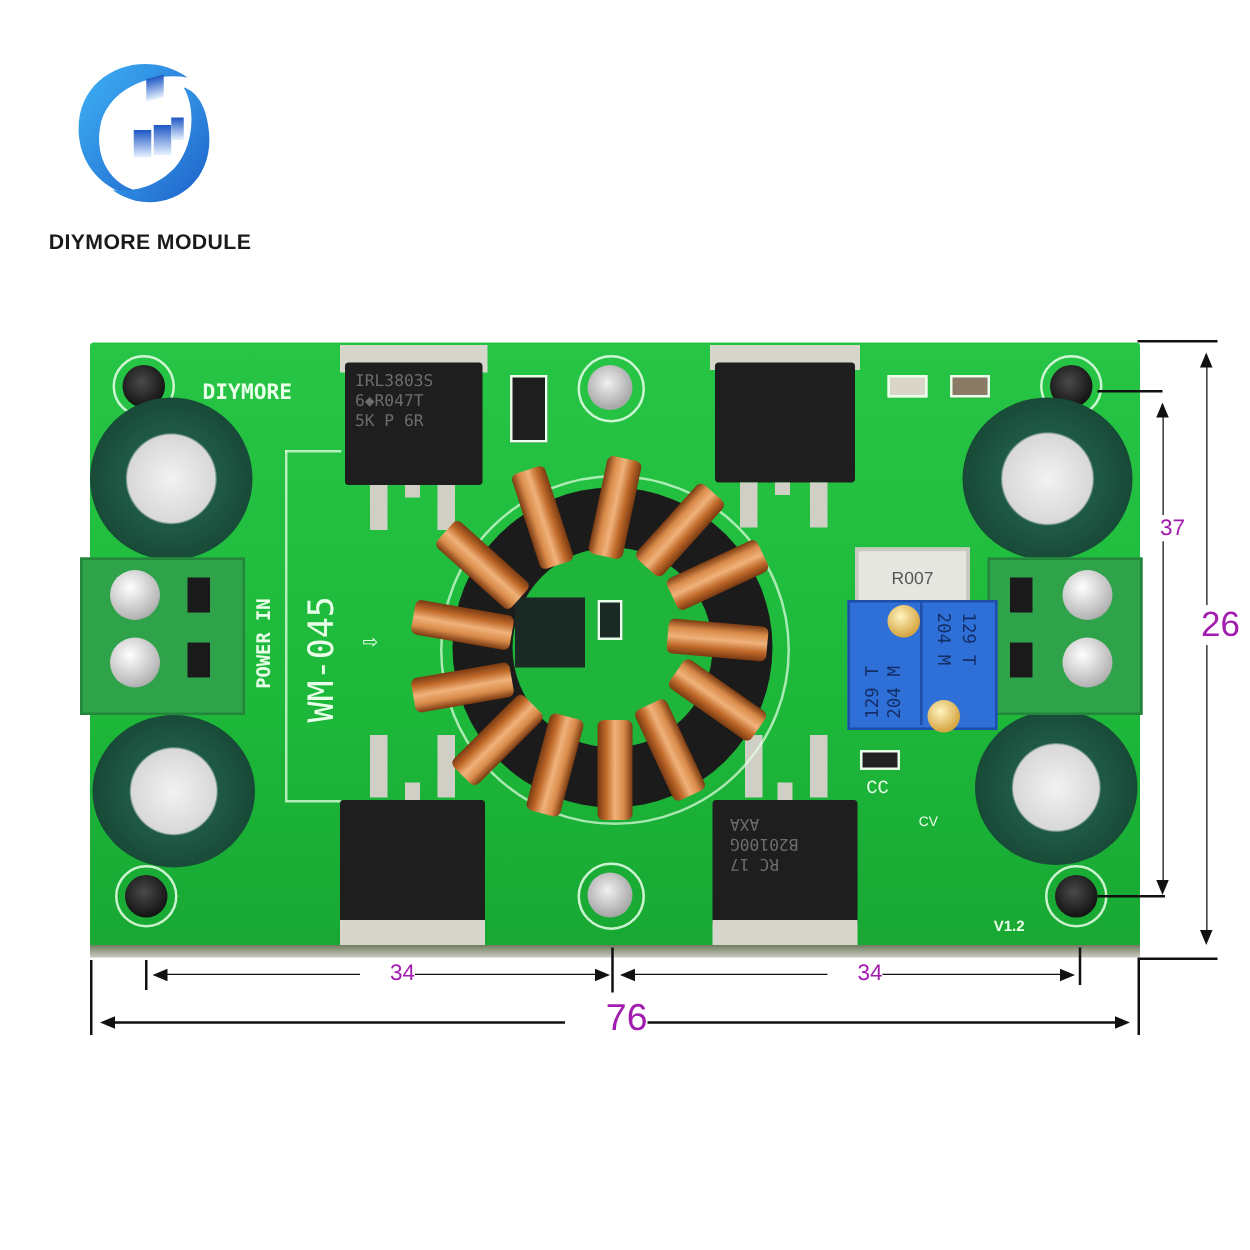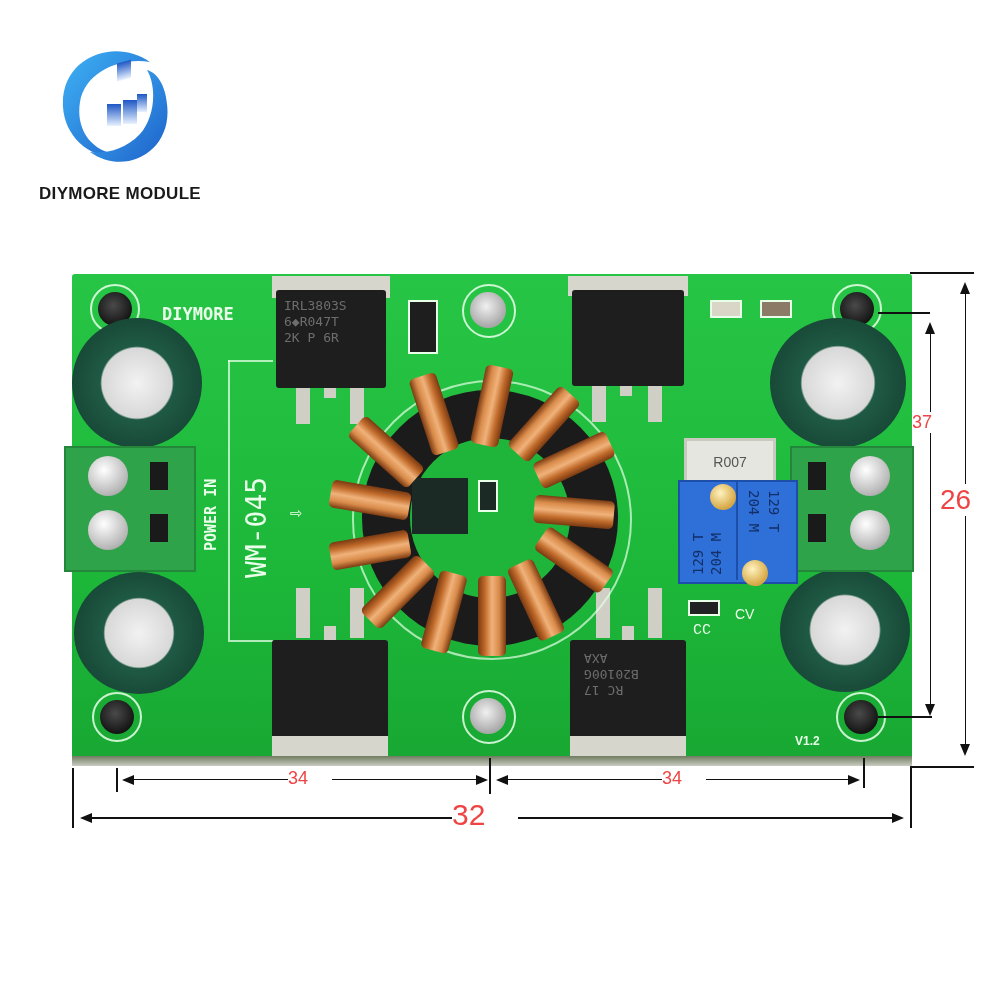--- a/index.html
+++ b/index.html
@@ -23,21 +23,21 @@
   .pin{background:#cfcfc5;}
   .term{background:#2ea34a;border:2px solid #23863b;}
   .termscrew{border-radius:50%;background:radial-gradient(circle at 40% 35%,#ffffff,#b5b5b5 70%,#7a7a7a);}
   .toroid{border-radius:50%;background:#1b1b1b;}
   .coil{background:linear-gradient(90deg,#7a3a12,#d98b4a,#f0b27a,#c06a2a,#7a3a12);border-radius:5px;}
   .ic{background:#1c2a25;}
   .pot{background:#2e6fd8;border:2px solid #1e4fa8;}
   .pot-screw{border-radius:50%;background:radial-gradient(circle at 40% 35%,#fff3c0,#d6a743 70%);}
   .shunt{background:#e6e6e0;border:3px solid #c9c9c0;}
   .dimline{background:#111;}
-  .dimtext{font-family:"Liberation Sans",sans-serif;color:#ef4444;background:#fff;text-align:left;}
+  .dimtext{font-family:"Liberation Sans",sans-serif;color:#a21caf;background:#fff;text-align:right;}
   .arrow-l{width:0;height:0;border-top:5px solid transparent;border-bottom:5px solid transparent;border-right:12px solid #111;}
   .arrow-r{width:0;height:0;border-top:5px solid transparent;border-bottom:5px solid transparent;border-left:12px solid #111;}
   .arrow-u{width:0;height:0;border-left:5px solid transparent;border-right:5px solid transparent;border-bottom:12px solid #111;}
   .arrow-d{width:0;height:0;border-left:5px solid transparent;border-right:5px solid transparent;border-top:12px solid #111;}
   .vtext{writing-mode:vertical-rl;transform:rotate(180deg);}
   .chipmark{font-family:"DejaVu Sans Mono",monospace;color:#6d6d6d;font-size:13px;line-height:16px;}
 </style>
 </head>
 <body>
 
@@ -81,21 +81,21 @@
 <div class="abs hole" style="left:462px;top:284px;width:50px;height:50px;"></div>
 <div class="abs screw silver" style="left:470px;top:292px;width:36px;height:36px;"></div>
 <div class="abs hole" style="left:462px;top:690px;width:50px;height:50px;"></div>
 <div class="abs screw silver" style="left:470px;top:698px;width:36px;height:36px;"></div>
 
 <div class="abs silk" style="left:162px;top:304px;font-size:17px;font-weight:bold;">DIYMORE</div>
 <div class="abs silk vtext" style="left:240px;top:452px;font-size:28px;height:150px;text-align:center;">WM-045</div>
 <div class="abs silk vtext" style="left:202px;top:460px;font-size:15px;font-weight:bold;height:110px;text-align:center;">POWER IN</div>
 <div class="abs silk" style="left:795px;top:734px;font-size:12px;font-weight:bold;font-family:'Liberation Sans',sans-serif;">V1.2</div>
 <div class="abs silk" style="left:693px;top:622px;font-size:15px;font-family:Liberation Mono, monospace;">CC</div>
-<div class="abs silk" style="left:735px;top:606px;font-size:14px;font-family:'Liberation Sans',sans-serif;">CV</div>
+<div class="abs silk" style="left:735px;top:652px;font-size:11px;font-family:'Liberation Sans',sans-serif;">CV</div>
 <div class="abs silk" style="left:290px;top:500px;font-size:20px;">⇨</div>
 
 <div class="abs" style="left:710px;top:300px;width:28px;height:14px;border:2px solid #e8ffe8;background:#d9d6c8;"></div>
 <div class="abs" style="left:760px;top:300px;width:28px;height:14px;border:2px solid #e8ffe8;background:#8a7a66;"></div>
 
 <div class="abs" style="left:408px;top:300px;width:26px;height:50px;border:2px solid #e8ffe8;background:#1e1e1e;"></div>
 
 <div class="abs cap" style="left:72px;top:318px;width:130px;height:130px;"></div>
 <div class="abs cap" style="left:74px;top:572px;width:130px;height:122px;"></div>
 <div class="abs cap" style="left:770px;top:318px;width:136px;height:130px;"></div>
@@ -110,21 +110,21 @@
 <div class="abs term" style="left:790px;top:446px;width:120px;height:122px;"></div>
 <div class="abs" style="left:808px;top:462px;width:18px;height:28px;background:#1a1a1a;"></div>
 <div class="abs" style="left:808px;top:514px;width:18px;height:28px;background:#1a1a1a;"></div>
 <div class="abs termscrew" style="left:850px;top:456px;width:40px;height:40px;"></div>
 <div class="abs termscrew" style="left:850px;top:510px;width:40px;height:40px;"></div>
 
 <div class="abs tab" style="left:272px;top:276px;width:118px;height:22px;"></div>
 <div class="abs mosfet" style="left:276px;top:290px;width:110px;height:98px;padding:8px;box-sizing:border-box;">
   <div class="chipmark">IRL3803S</div>
   <div class="chipmark">6◆R047T</div>
-  <div class="chipmark">2K  P  6R</div>
+  <div class="chipmark">5K  P  6R</div>
 </div>
 <div class="abs pin" style="left:296px;top:388px;width:14px;height:36px;"></div>
 <div class="abs pin" style="left:324px;top:388px;width:12px;height:10px;"></div>
 <div class="abs pin" style="left:350px;top:388px;width:14px;height:36px;"></div>
 
 <div class="abs tab" style="left:568px;top:276px;width:120px;height:20px;"></div>
 <div class="abs mosfet" style="left:572px;top:290px;width:112px;height:96px;"></div>
 <div class="abs pin" style="left:592px;top:386px;width:14px;height:36px;"></div>
 <div class="abs pin" style="left:620px;top:386px;width:12px;height:10px;"></div>
 <div class="abs pin" style="left:648px;top:386px;width:14px;height:36px;"></div>
@@ -201,21 +201,21 @@
 <div class="abs dimtext" style="left:288px;top:768px;width:44px;font-size:18px;">34</div>
 
 <div class="abs dimline" style="left:504px;top:779px;width:348px;height:1px;"></div>
 <div class="abs arrow-l" style="left:496px;top:775px;"></div>
 <div class="abs arrow-r" style="left:848px;top:775px;"></div>
 <div class="abs dimtext" style="left:662px;top:768px;width:44px;font-size:18px;">34</div>
 
 <div class="abs dimline" style="left:88px;top:817px;width:810px;height:2px;"></div>
 <div class="abs arrow-l" style="left:80px;top:813px;"></div>
 <div class="abs arrow-r" style="left:892px;top:813px;"></div>
-<div class="abs dimtext" style="left:452px;top:798px;width:66px;font-size:30px;">32</div>
+<div class="abs dimtext" style="left:452px;top:798px;width:66px;font-size:30px;">76</div>
 
 <div class="abs dimline" style="left:910px;top:272px;width:64px;height:2px;"></div>
 <div class="abs dimline" style="left:878px;top:312px;width:52px;height:2px;"></div>
 <div class="abs dimline" style="left:878px;top:716px;width:54px;height:2px;"></div>
 
 <div class="abs dimline" style="left:930px;top:330px;width:1px;height:380px;"></div>
 <div class="abs arrow-u" style="left:925px;top:322px;"></div>
 <div class="abs arrow-d" style="left:925px;top:704px;"></div>
 <div class="abs dimtext" style="left:912px;top:412px;width:36px;font-size:18px;">37</div>
 

